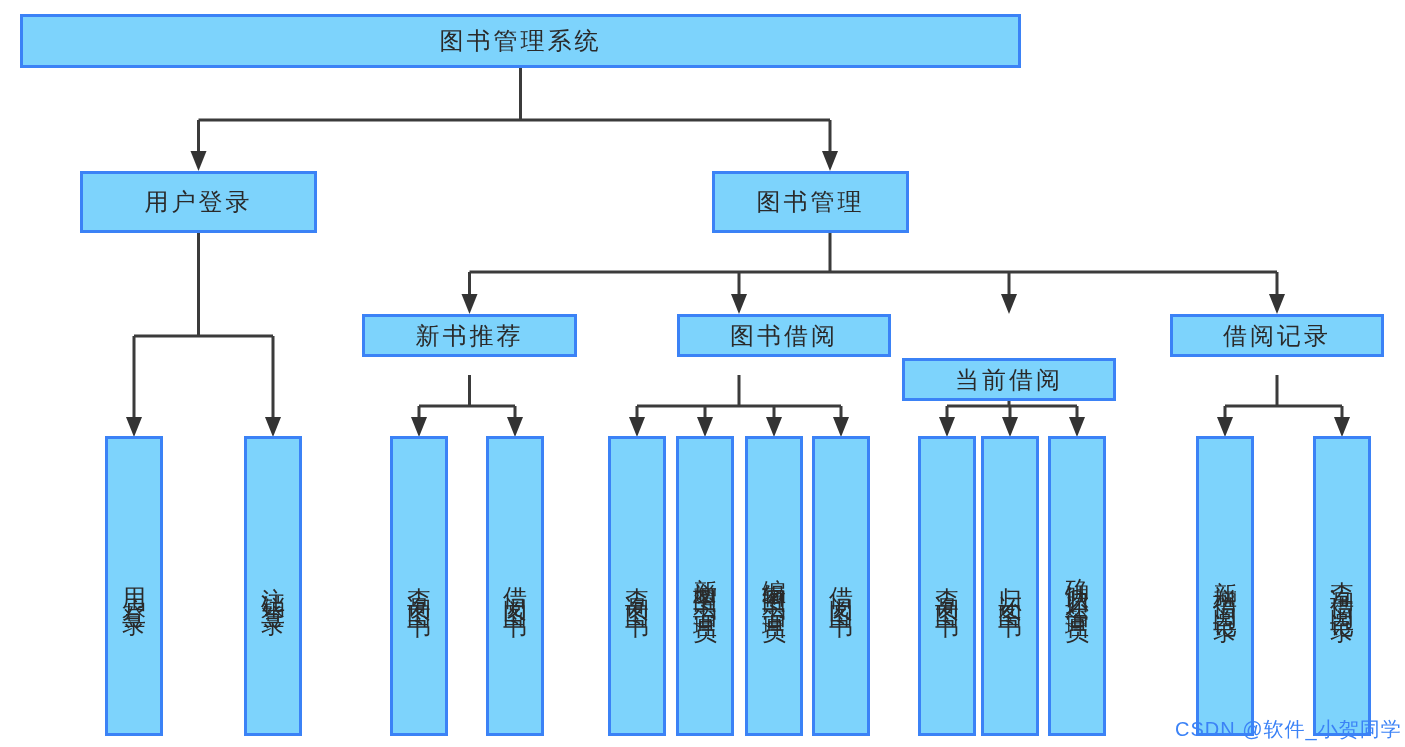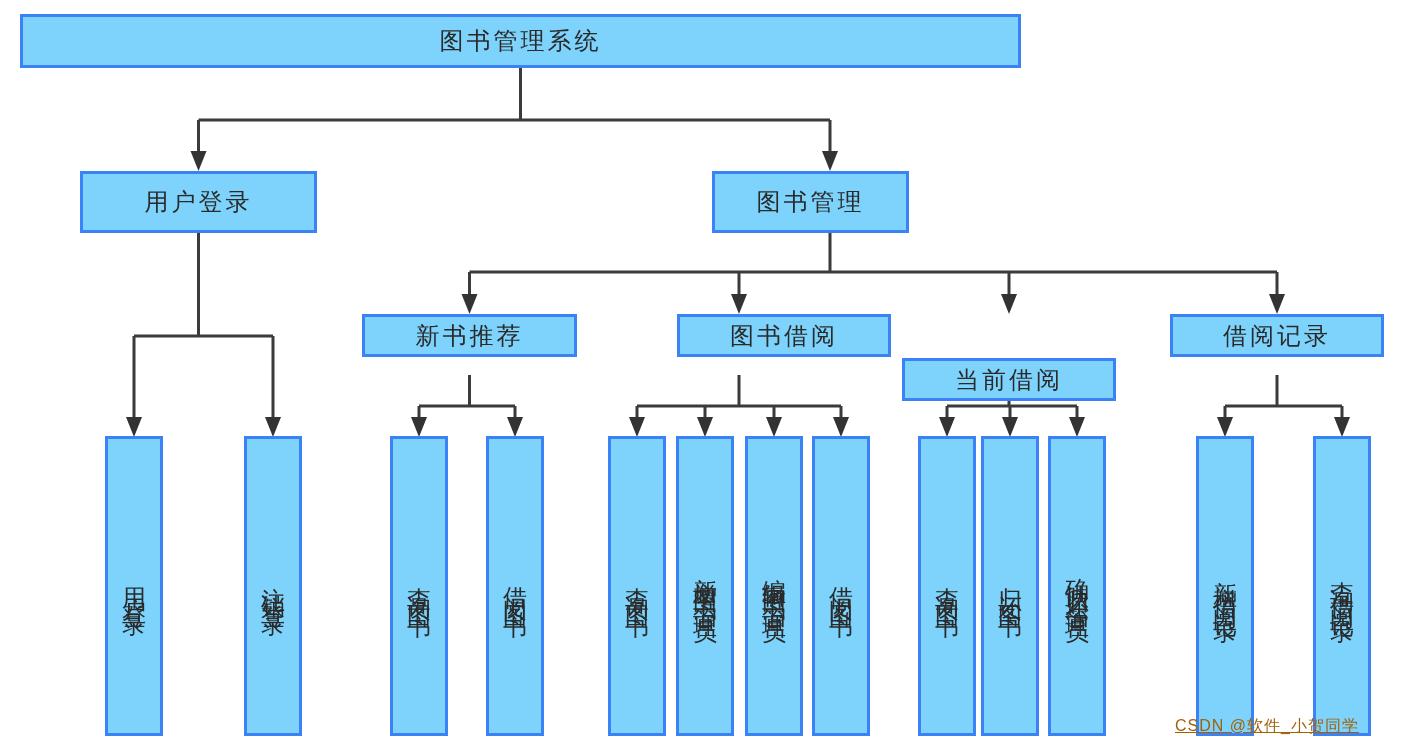--- a/index.html
+++ b/index.html
@@ -79,26 +79,25 @@
   .l-7  { left: 812px; }
   .l-8  { left: 918px; }
   .l-9  { left: 981px; }
   .l-10 { left: 1048px; }
   .l-11 { left: 1196px; }
   .l-12 { left: 1313px; }
   .watermark {
     position: absolute;
     left: 1175px;
     top: 716px;
-    font-size: 16px;
+    font-size: 20px;
     letter-spacing: 1px;
-    color: #a16207;
+    color: #3b82f6;
     z-index: 5;
     white-space: nowrap;
-    text-decoration: underline;
   }
 </style>
 </head>
 <body>
 
 <div class="canvas">
 
   <svg class="wires" width="1405" height="747" viewBox="0 0 1405 747" xmlns="http://www.w3.org/2000/svg">
     <g>
       <path d="M520.5 68 V120 M198.5 120 H830 M198.5 120 V154 M830 120 V154"></path>

